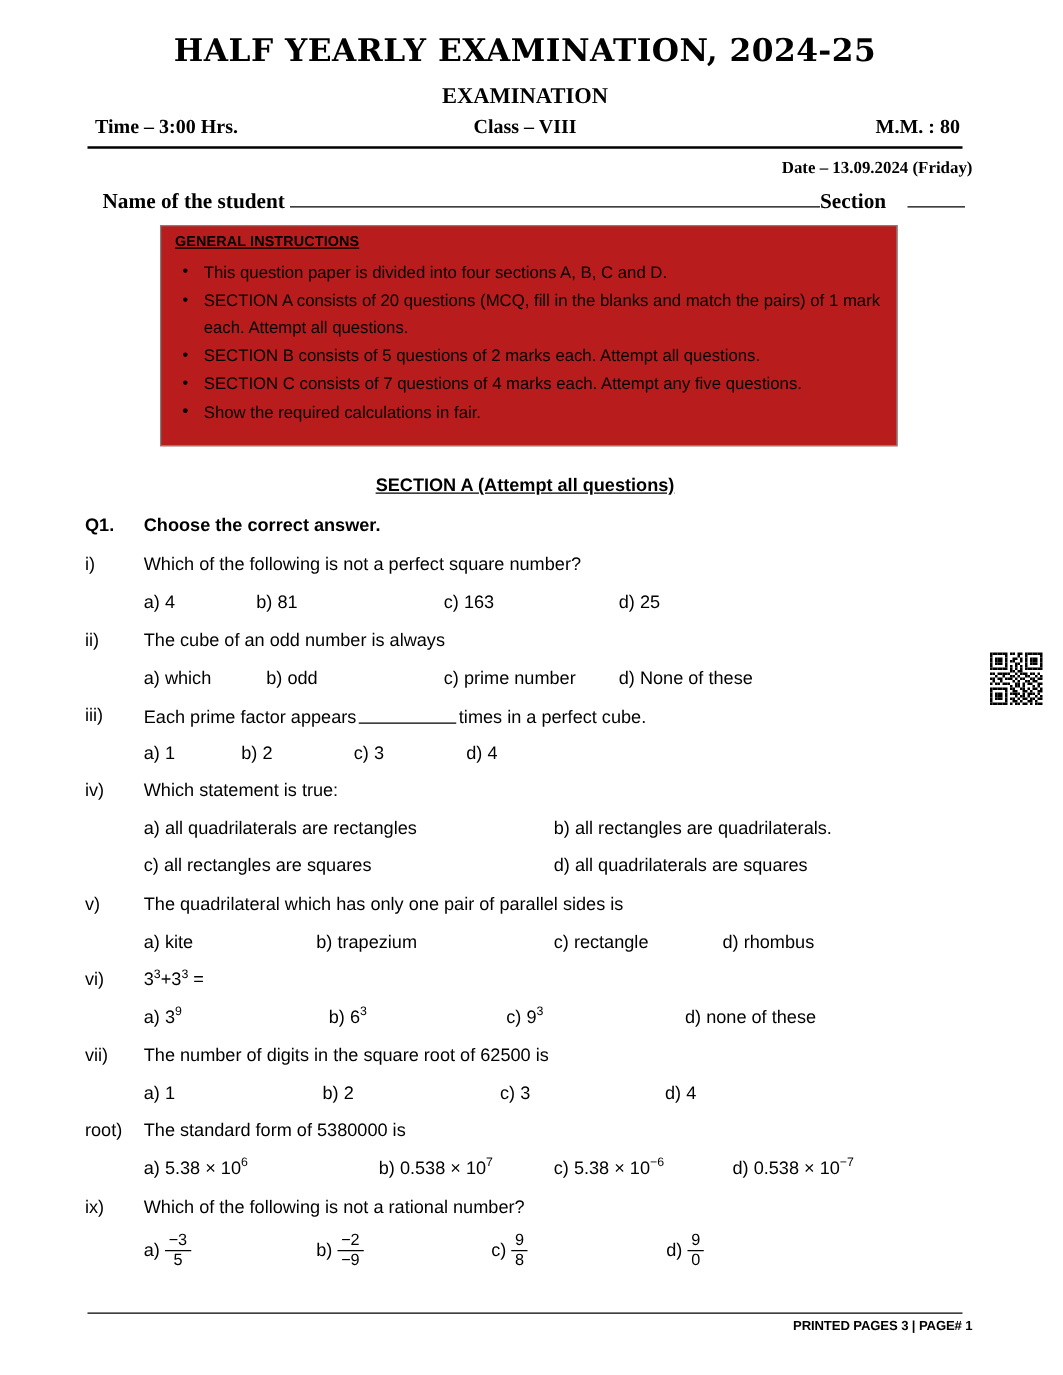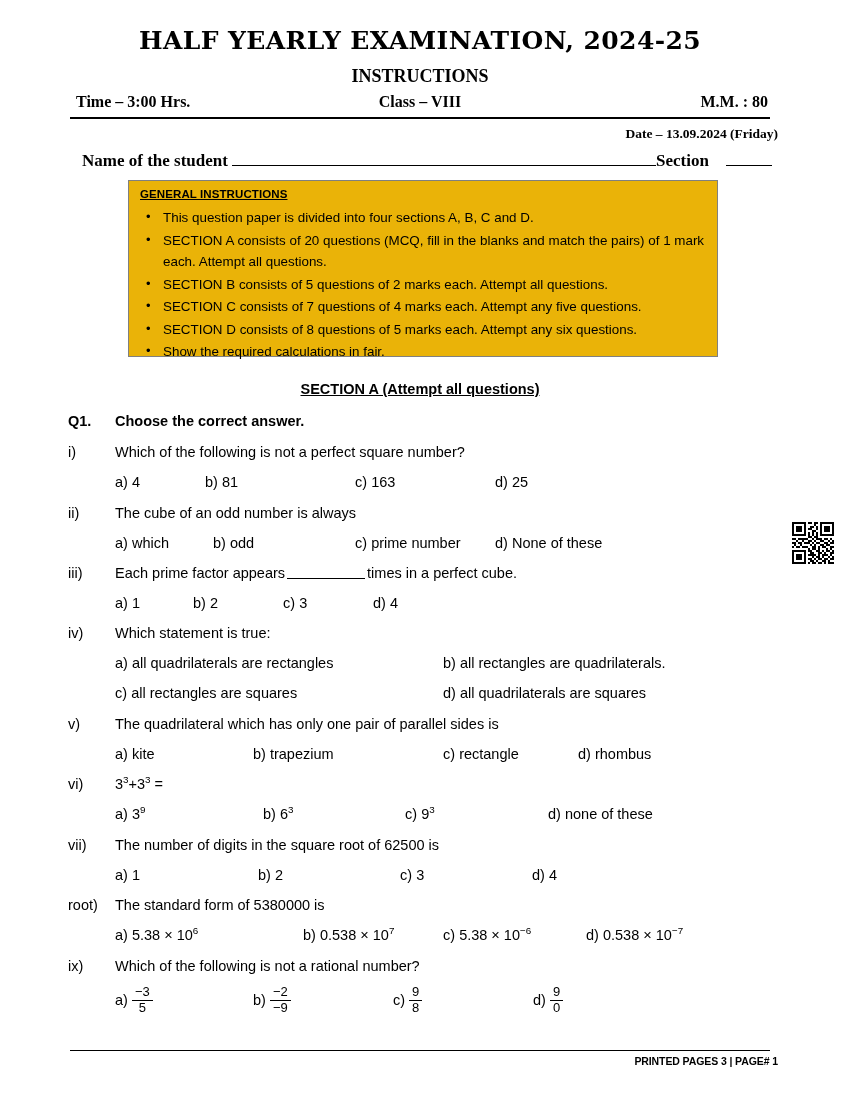--- a/index.html
+++ b/index.html
@@ -104,21 +104,21 @@
   }
 
   
   .instr-box {
     position: absolute;
     left: 128px; top: 180px;
     width: 590px;
     height: 177px;
     border: 1px solid #808080;
     box-sizing: border-box;
-    background: #eab308;
+    background: #b91c1c;
   }
   .instr-title {
     position: absolute;
     left: 11px; top: 7px;
     font-size: 11.5px;
     font-weight: bold;
     letter-spacing: 0.1px;
     text-decoration: underline;
     font-family: "Liberation Sans", sans-serif;
   }
@@ -252,21 +252,21 @@
     font-weight: bold;
     letter-spacing: -0.1px;
   }
 </style>
 </head>
 <body>
 
 <div class="page">
 
   <div class="doc-title">HALF YEARLY EXAMINATION, 2024-25</div>
-  <div class="doc-subtitle">INSTRUCTIONS</div>
+  <div class="doc-subtitle">EXAMINATION</div>
 
   <div class="meta-row">
     <span class="meta-left">Time – 3:00 Hrs.</span>
     <span class="meta-center">Class – VIII</span>
     <span class="meta-right">M.M. : 80</span>
   </div>
 
   <div class="rule-main"></div>
 
   <div class="date-line">Date – 13.09.2024 (Friday)</div>
@@ -278,21 +278,21 @@
     <span class="section-blank"></span>
   </div>
 
   <div class="instr-box">
     <div class="instr-title">GENERAL INSTRUCTIONS</div>
     <ul class="instr-list">
       <li><span class="bullet">•</span><span>This question paper is divided into four sections A, B, C and D.</span></li>
       <li><span class="bullet">•</span><span>SECTION A consists of 20 questions (MCQ, fill in the blanks and match the pairs) of 1 mark each. Attempt all questions.</span></li>
       <li><span class="bullet">•</span><span>SECTION B consists of 5 questions of 2 marks each. Attempt all questions.</span></li>
       <li><span class="bullet">•</span><span>SECTION C consists of 7 questions of 4 marks each. Attempt any five questions.</span></li>
-      <li><span class="bullet">•</span><span>SECTION D consists of 8 questions of 5 marks each. Attempt any six questions.</span></li>
+      <li><span class="bullet">•</span></li>
       <li><span class="bullet">•</span><span>Show the required calculations in fair.</span></li>
     </ul>
   </div>
 
   <div class="section-heading"><span>SECTION A (Attempt all questions)</span></div>
 
   <div class="q-main" style="top:413px">
     <span class="qnum">Q1.</span>
     <span class="qtext">Choose the correct answer.</span>
   </div>

